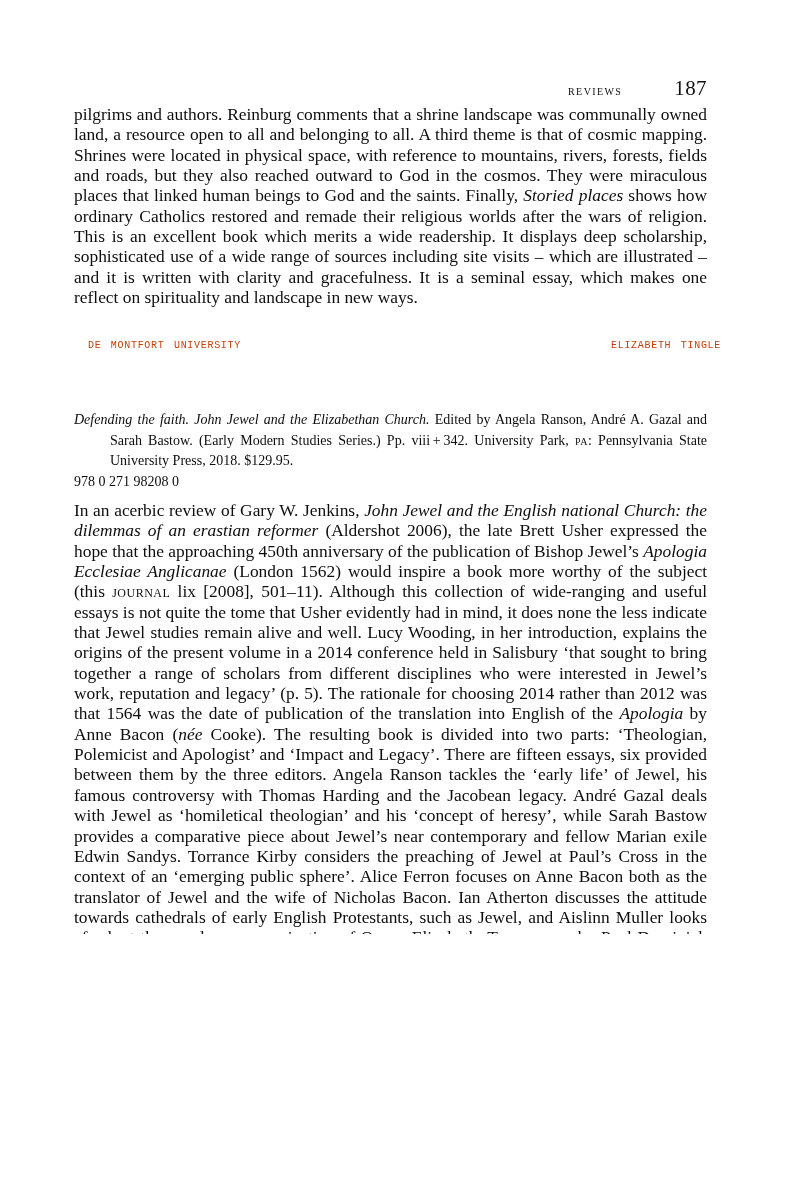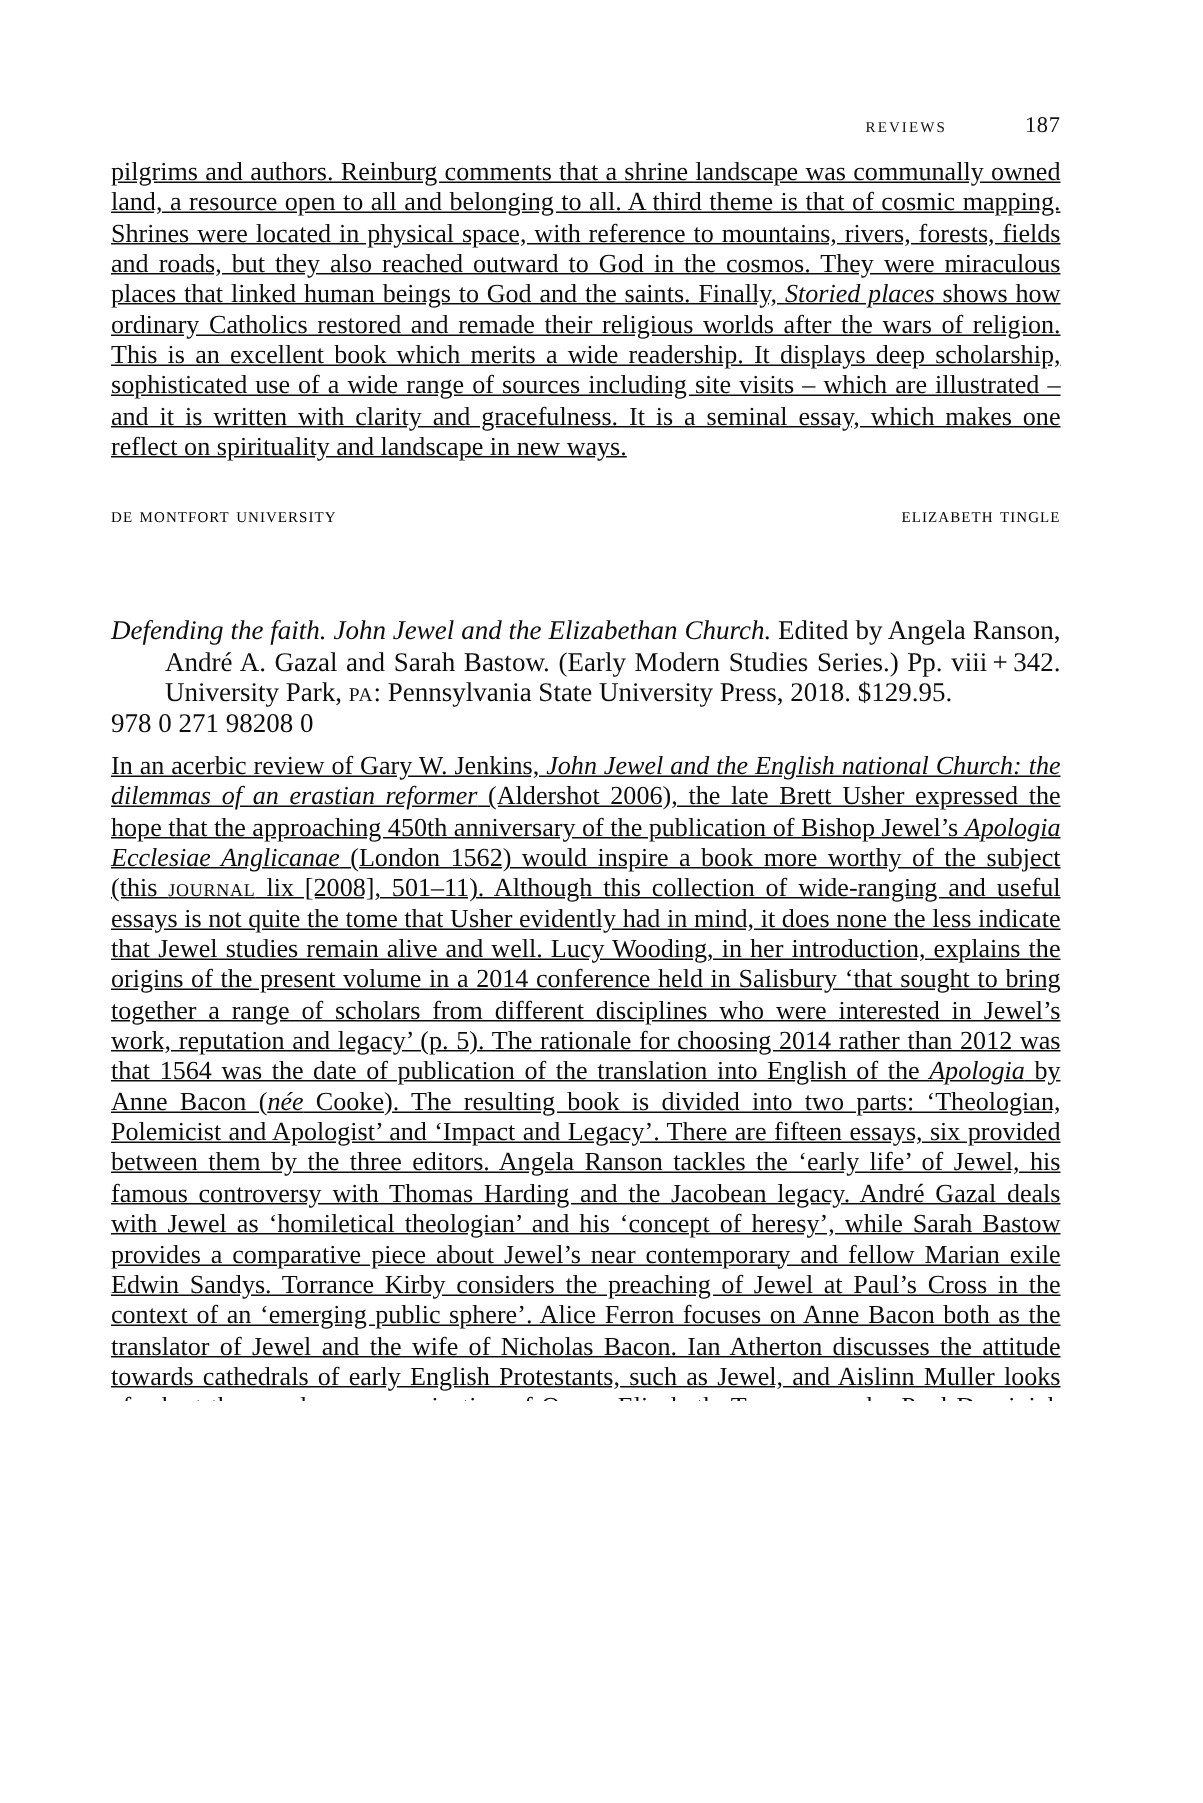--- a/index.html
+++ b/index.html
@@ -30,21 +30,21 @@
   }
   .running-head .rh-title {
     font-size: 14.5px;
     letter-spacing: 1.4px;
     font-variant: small-caps;
     text-transform: lowercase;
     font-feature-settings: "smcp";
     color: #111;
   }
   .running-head .rh-folio {
-    font-size: 15px;
+    font-size: 21px;
     margin-left: 52px;
     letter-spacing: 0.4px;
     color: #111;
     text-align: right;
   }
 
   
   .col {
     position: absolute;
     left: 74px;
@@ -52,52 +52,53 @@
   }
   p.body {
     margin: 0;
     font-size: 17.4px;
     line-height: 20.35px;
     text-align: justify;
     text-justify: inter-word;
     hyphens: manual;
     color: #0d0d0d;
   }
-  p.body.first { text-indent: 0; text-decoration: underline; }
+  p.body.first { text-indent: 0; }
 
   .it { font-style: italic; }
   .sc {
     font-variant: small-caps;
     text-transform: lowercase;
     font-feature-settings: "smcp";
     letter-spacing: 0.5px;
   }
 
   
   .byline {
     position: absolute;
-    left: 74px;
+    left: 88px;
     width: 633px;
     display: flex;
     justify-content: space-between;
     align-items: baseline;
     font-size: 14.6px;
     letter-spacing: 0.7px;
     font-variant: small-caps;
     text-transform: lowercase;
     font-feature-settings: "smcp";
-    color: #000000;
+    color: #c2410c;
+    font-family: Liberation Mono, monospace;
   }
 
   
   .citation {
     position: absolute;
     left: 74px;
     width: 633px;
-    font-size: 18px;
+    font-size: 14px;
     line-height: 20.6px;
     color: #0d0d0d;
   }
   .citation .cit-line {
     text-align: justify;
     text-justify: inter-word;
     padding-left: 36px;
     text-indent: -36px;
   }
   .citation .cit-last {

